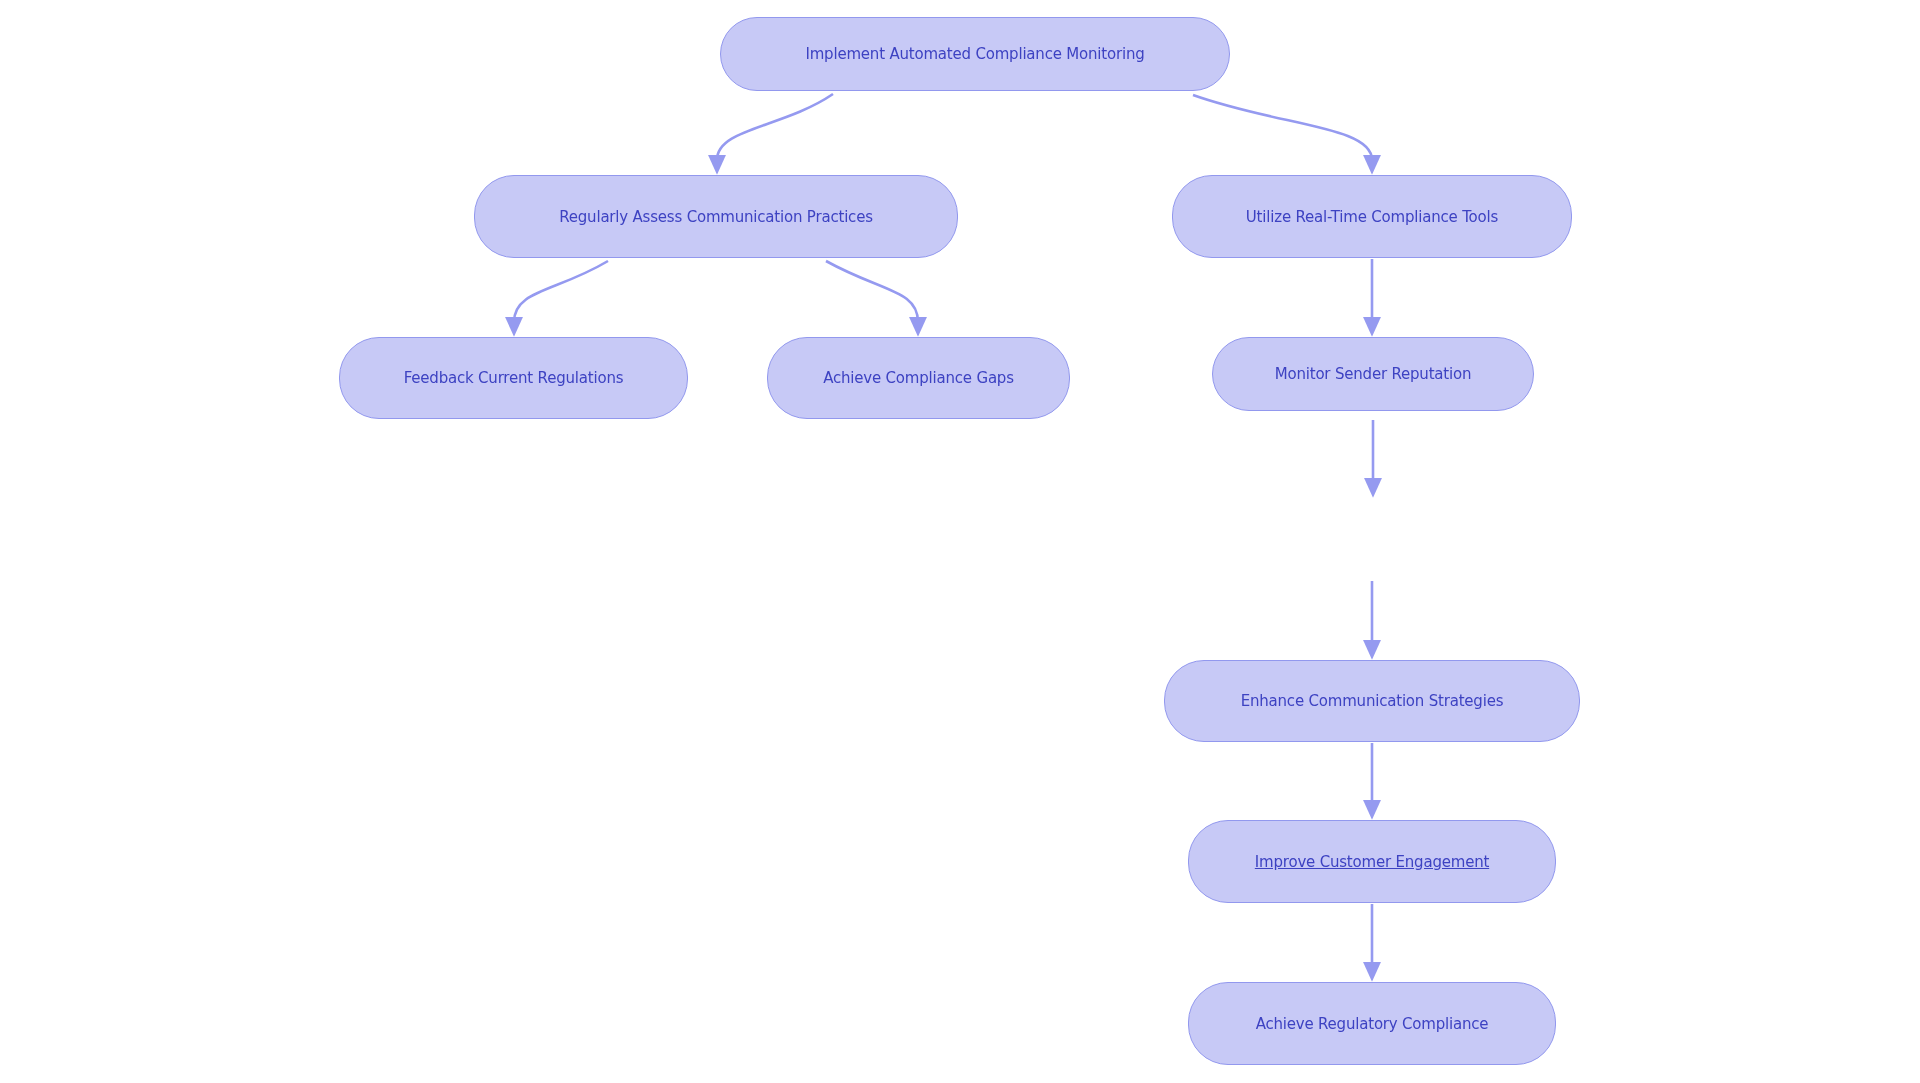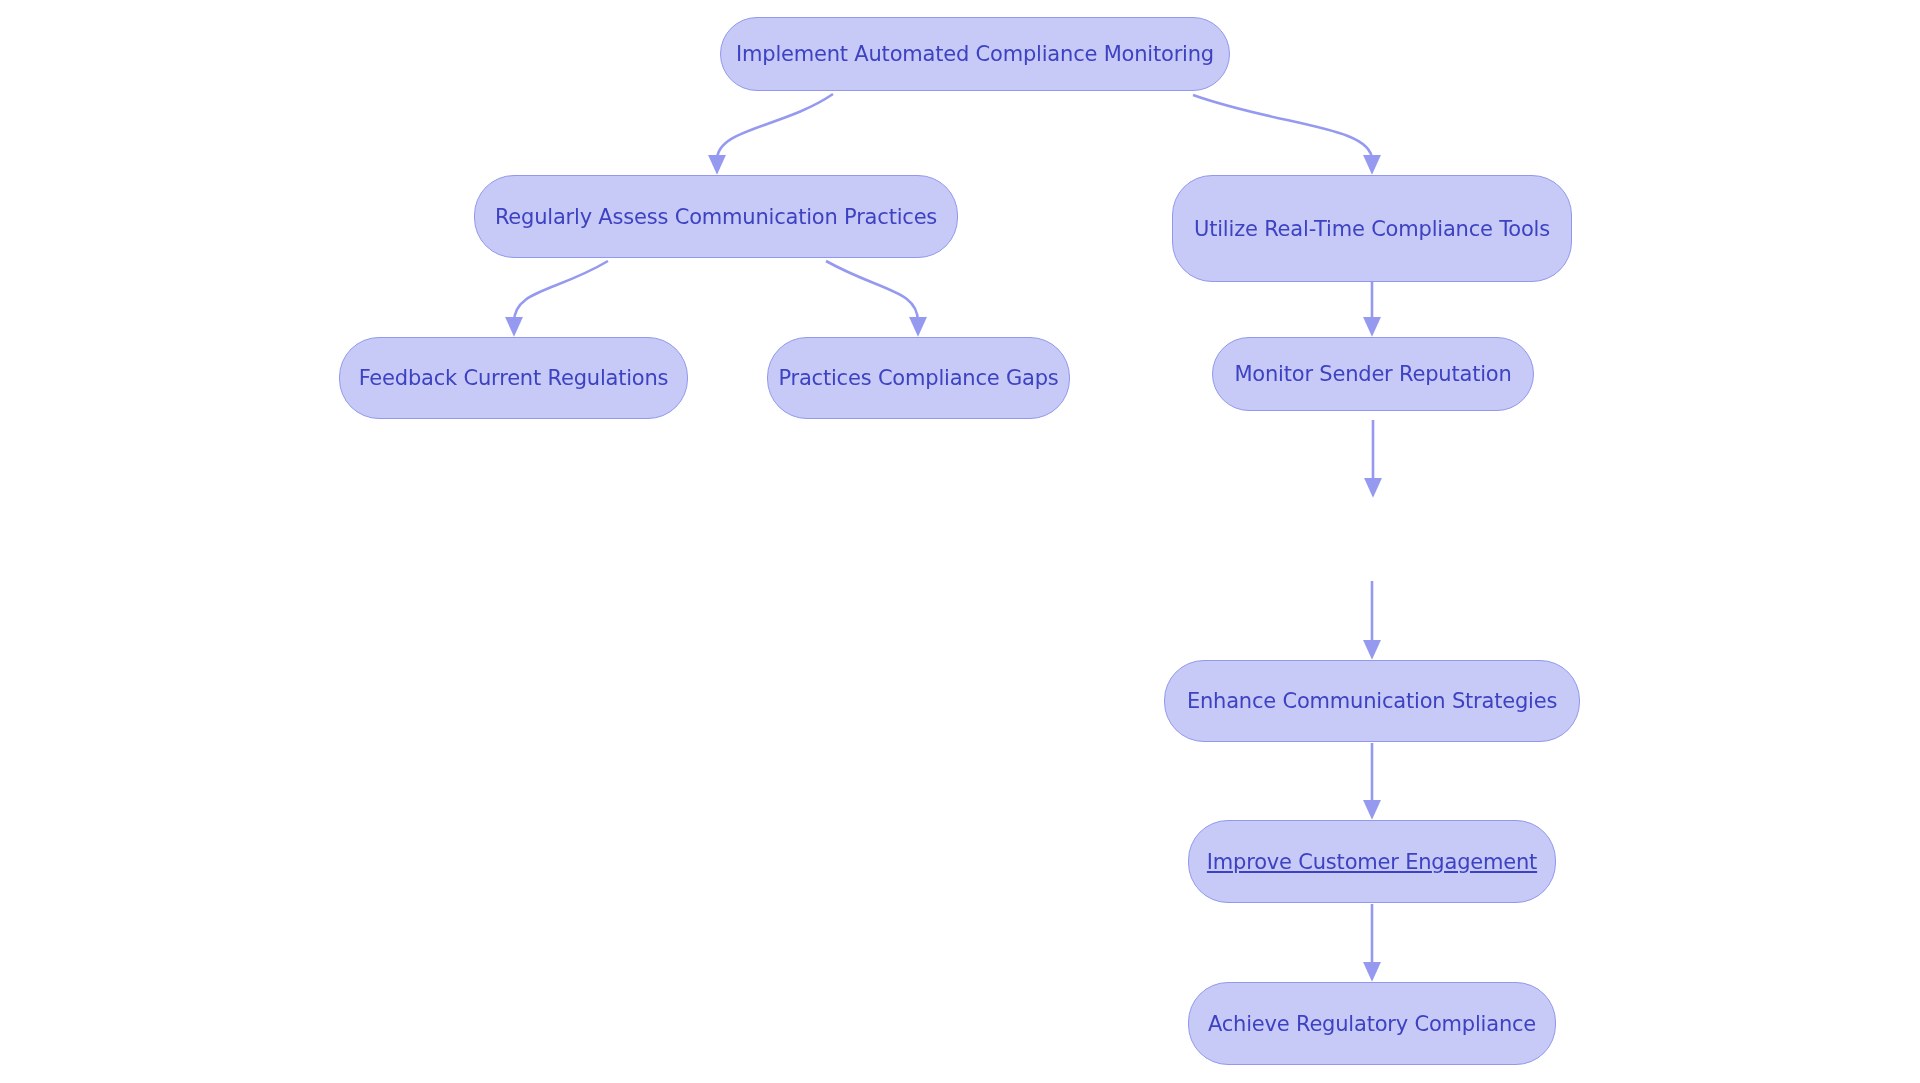--- a/index.html
+++ b/index.html
@@ -33,31 +33,31 @@
   }
   .node{
     position:absolute;
     display:flex;
     align-items:center;
     justify-content:center;
     background:var(--node-fill);
     border:1.6px solid var(--node-border);
     border-radius:40px;
     color:var(--node-text);
-    font-size:21px;
+    font-size:15px;
     font-weight:500;
     letter-spacing:-0.2px;
     white-space:nowrap;
     box-sizing:border-box;
     text-align:left;
   }
   
   .n1 {left:720px;  top:17px;  width:510px; height:74px;}
   .n2 {left:474px;  top:175px; width:484px; height:83px;}
-  .n3 {left:1172px; top:175px; width:400px; height:107px;}
+  .n3 {left:1172px; top:175px; width:400px; height:83px;}
   .n4 {left:339px;  top:337px; width:349px; height:82px;}
   .n5 {left:767px;  top:337px; width:303px; height:82px;}
   .n6 {left:1212px; top:337px; width:322px; height:74px;}
   .n7 {left:1176px; top:498px; width:393px; height:82px;}
   .n8 {left:1164px; top:660px; width:416px; height:82px;}
   .n9 {left:1188px; top:820px; width:368px; height:83px;text-decoration:underline;}
   .n10{left:1188px; top:982px; width:368px; height:83px;}
 </style>
 </head>
 <body>
@@ -88,21 +88,21 @@
   <div class="node n2">
     <span>Regularly Assess Communication Practices</span>
   </div>
   <div class="node n3">
     <span>Utilize Real-Time Compliance Tools</span>
   </div>
   <div class="node n4">
     <span>Feedback Current Regulations</span>
   </div>
   <div class="node n5">
-    <span>Practices Compliance Gaps</span>
+    <span>Achieve Compliance Gaps</span>
   </div>
   <div class="node n6">
     <span>Monitor Sender Reputation</span>
   </div>
   <div class="node n8">
     <span>Enhance Communication Strategies</span>
   </div>
   <div class="node n9">
     <span>Improve Customer Engagement</span>
   </div>

